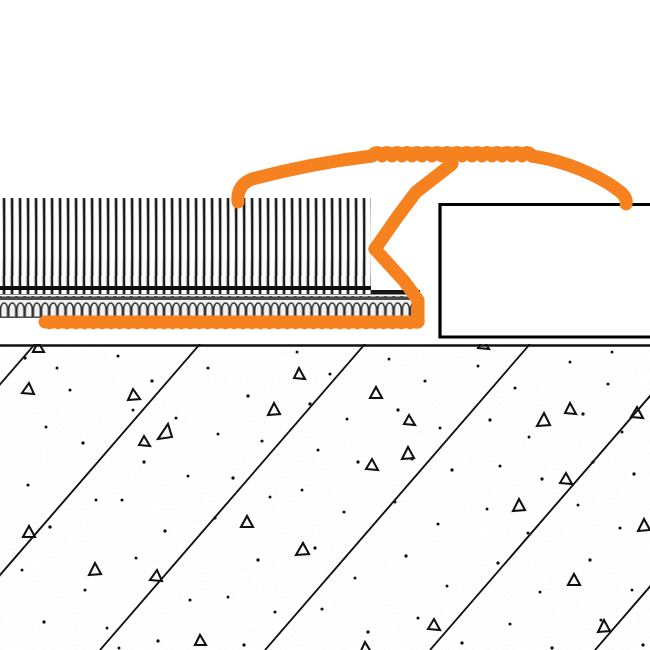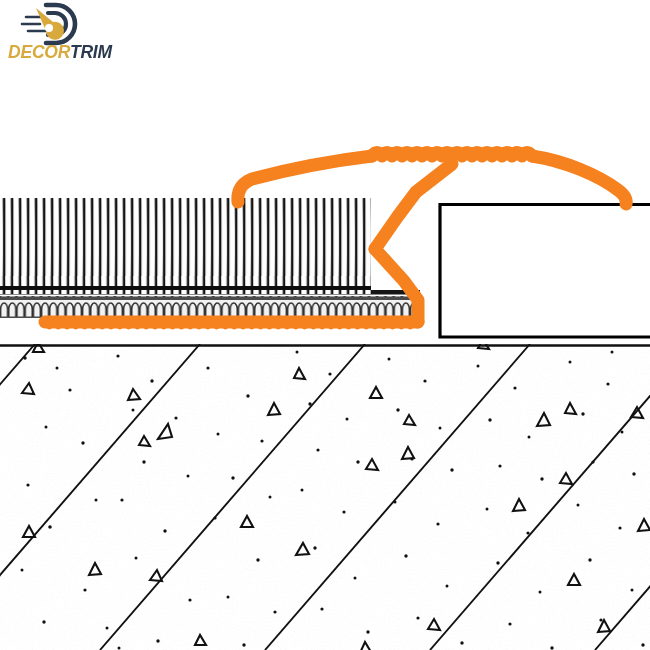--- a/index.html
+++ b/index.html
@@ -266,32 +266,14 @@
                q4.4,9 8.8,0 q4.4,9 8.8,0 q4.4,9 8.8,0 q4.4,9 8.8,0
                q4.4,9 8.8,0 q4.4,9 8.8,0 q4.4,9 8.8,0 q4.4,9 8.8,0
                q4.4,9 8.8,0 q4.4,9 8.8,0 q4.4,9 8.8,0 q4.4,9 8.8,0
                q4.4,9 8.8,0 q4.4,9 8.8,0 q4.4,9 8.8,0 q4.4,9 8.8,0
                q4.4,9 8.8,0 q4.4,9 8.8,0 q4.4,9 8.8,0 q4.4,9 8.8,0
                q4.4,9 8.8,0 q4.4,9 8.8,0
                L418,325 Z"></path>
     </g>
   </svg>
 
-  <div id="logo-watermark">
-
-    <svg id="logo-mark" viewBox="0 0 66 44" xmlns="http://www.w3.org/2000/svg">
-
-      <path d="M26,3 L36,3 A19,19 0 0 1 36,41 L26,41" fill="none" stroke="#2B3A4E" stroke-width="4.6" stroke-linecap="round"></path>
-
-      <path d="M28,11 L35,11 A11,11 0 0 1 35,33 L28,33" fill="none" stroke="#2B3A4E" stroke-width="4.2" stroke-linecap="round"></path>
-
-      <path d="M6,15 L24,15 M2,22 L20,22 M8,29 L26,29" fill="none" stroke="#2B3A4E" stroke-width="2.6" stroke-linecap="round"></path>
-
-      <path d="M16,6 L33,20 A9,9 0 1 1 26,29 Z" fill="#D8A93C"></path>
-      <circle cx="29" cy="26" r="4" fill="#ffffff"></circle>
-    </svg>
-
-    <div id="logo-wordmark">
-      <span class="wm-decor">DECOR</span><span class="wm-trim">TRIM</span>
-    </div>
-  </div>
 
 </div>
 
 </body></html>

